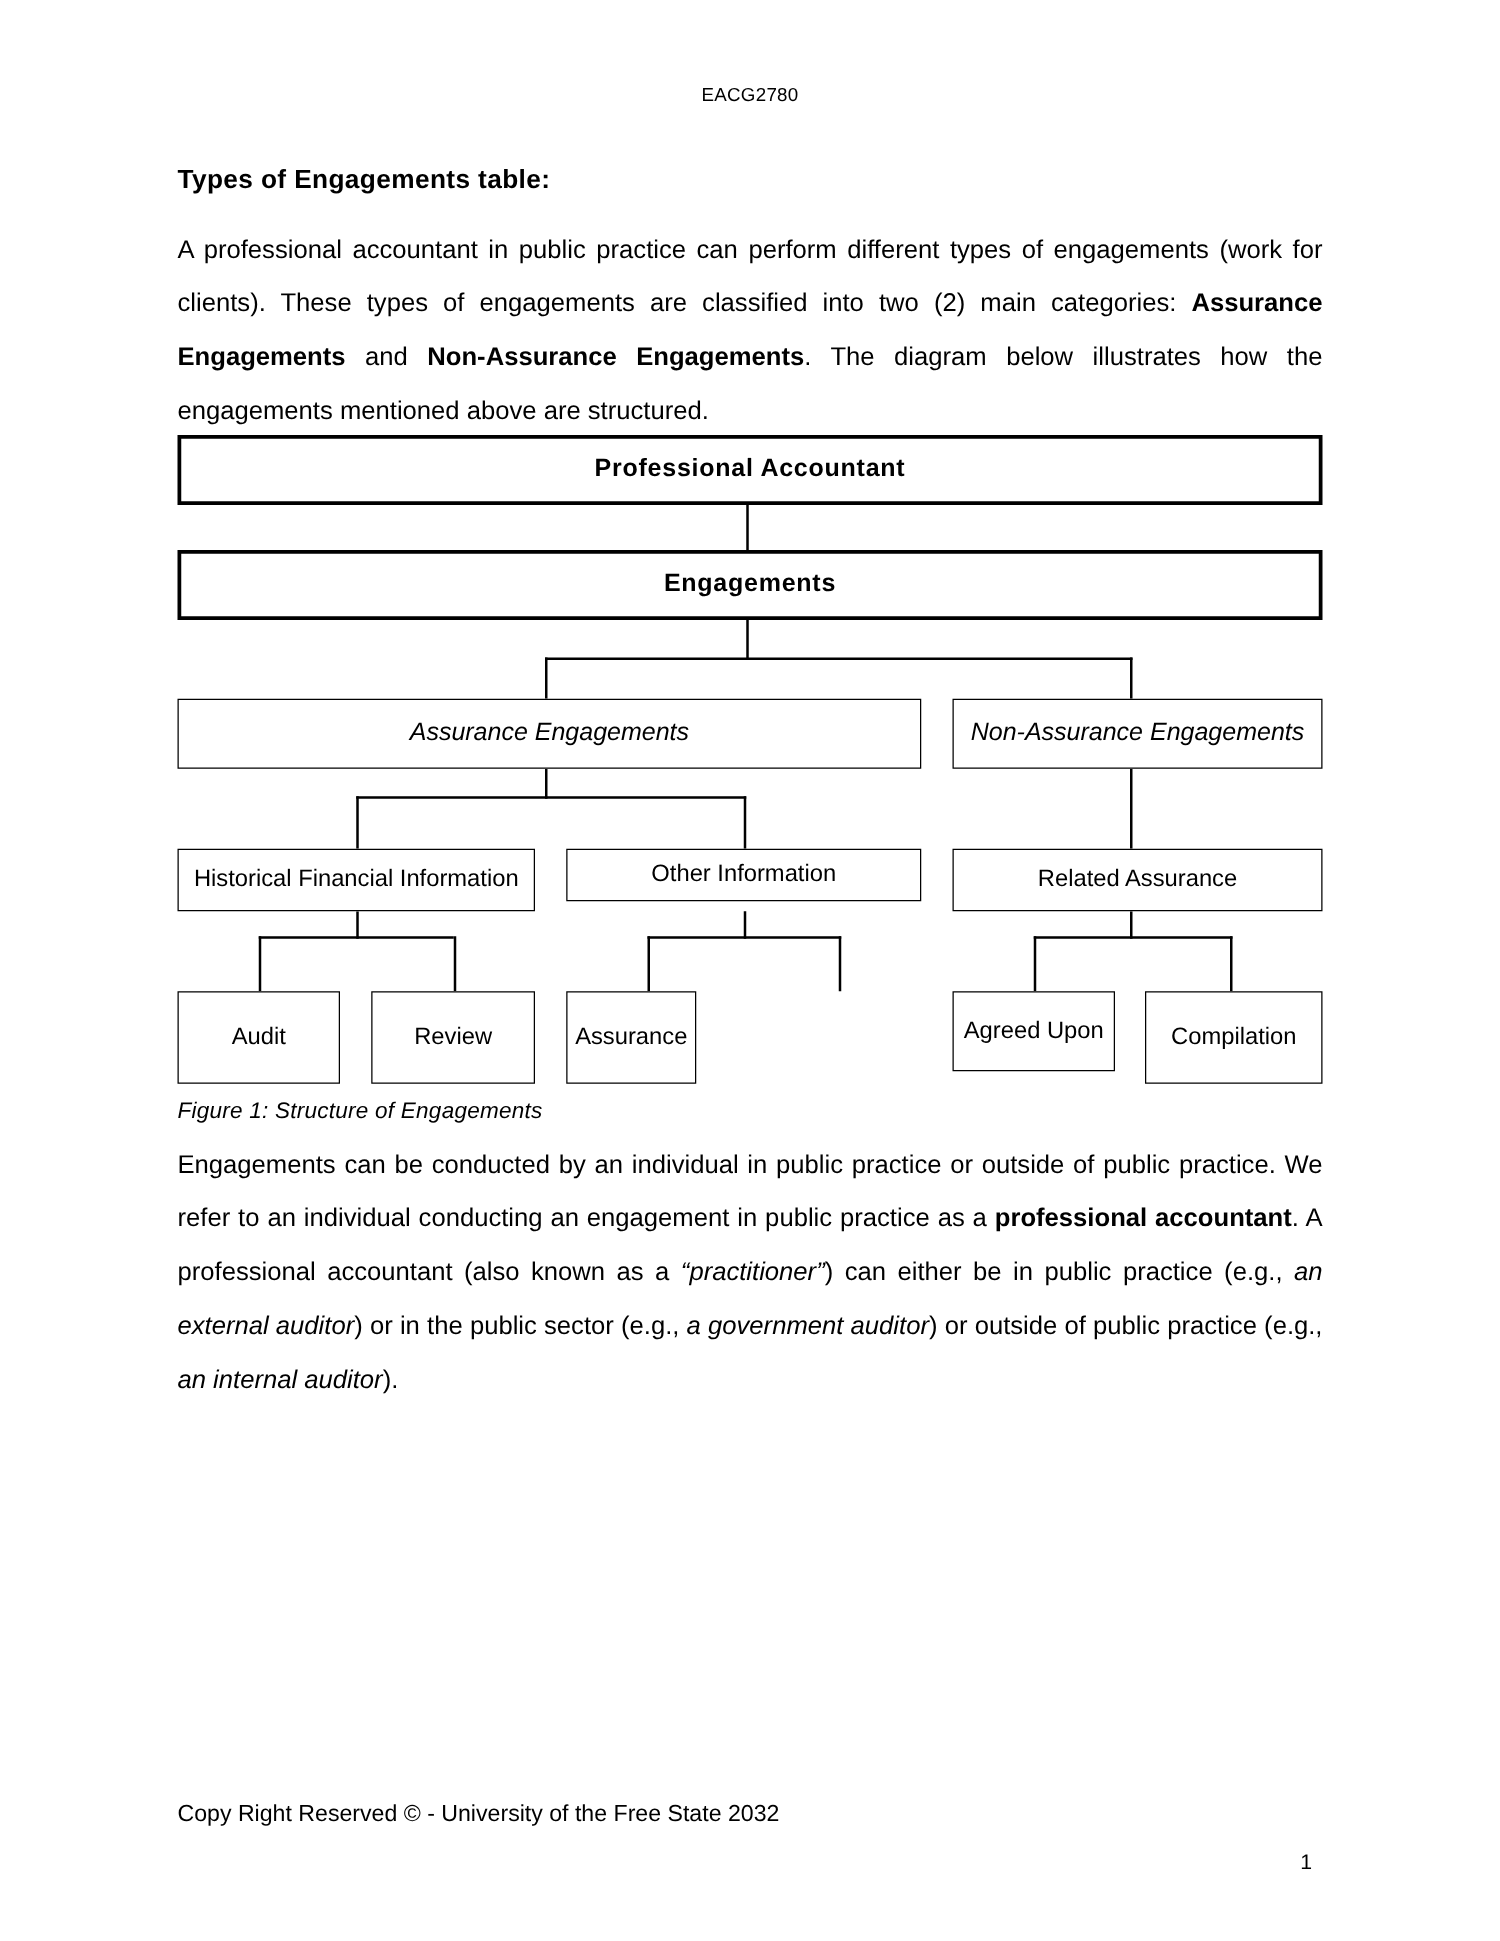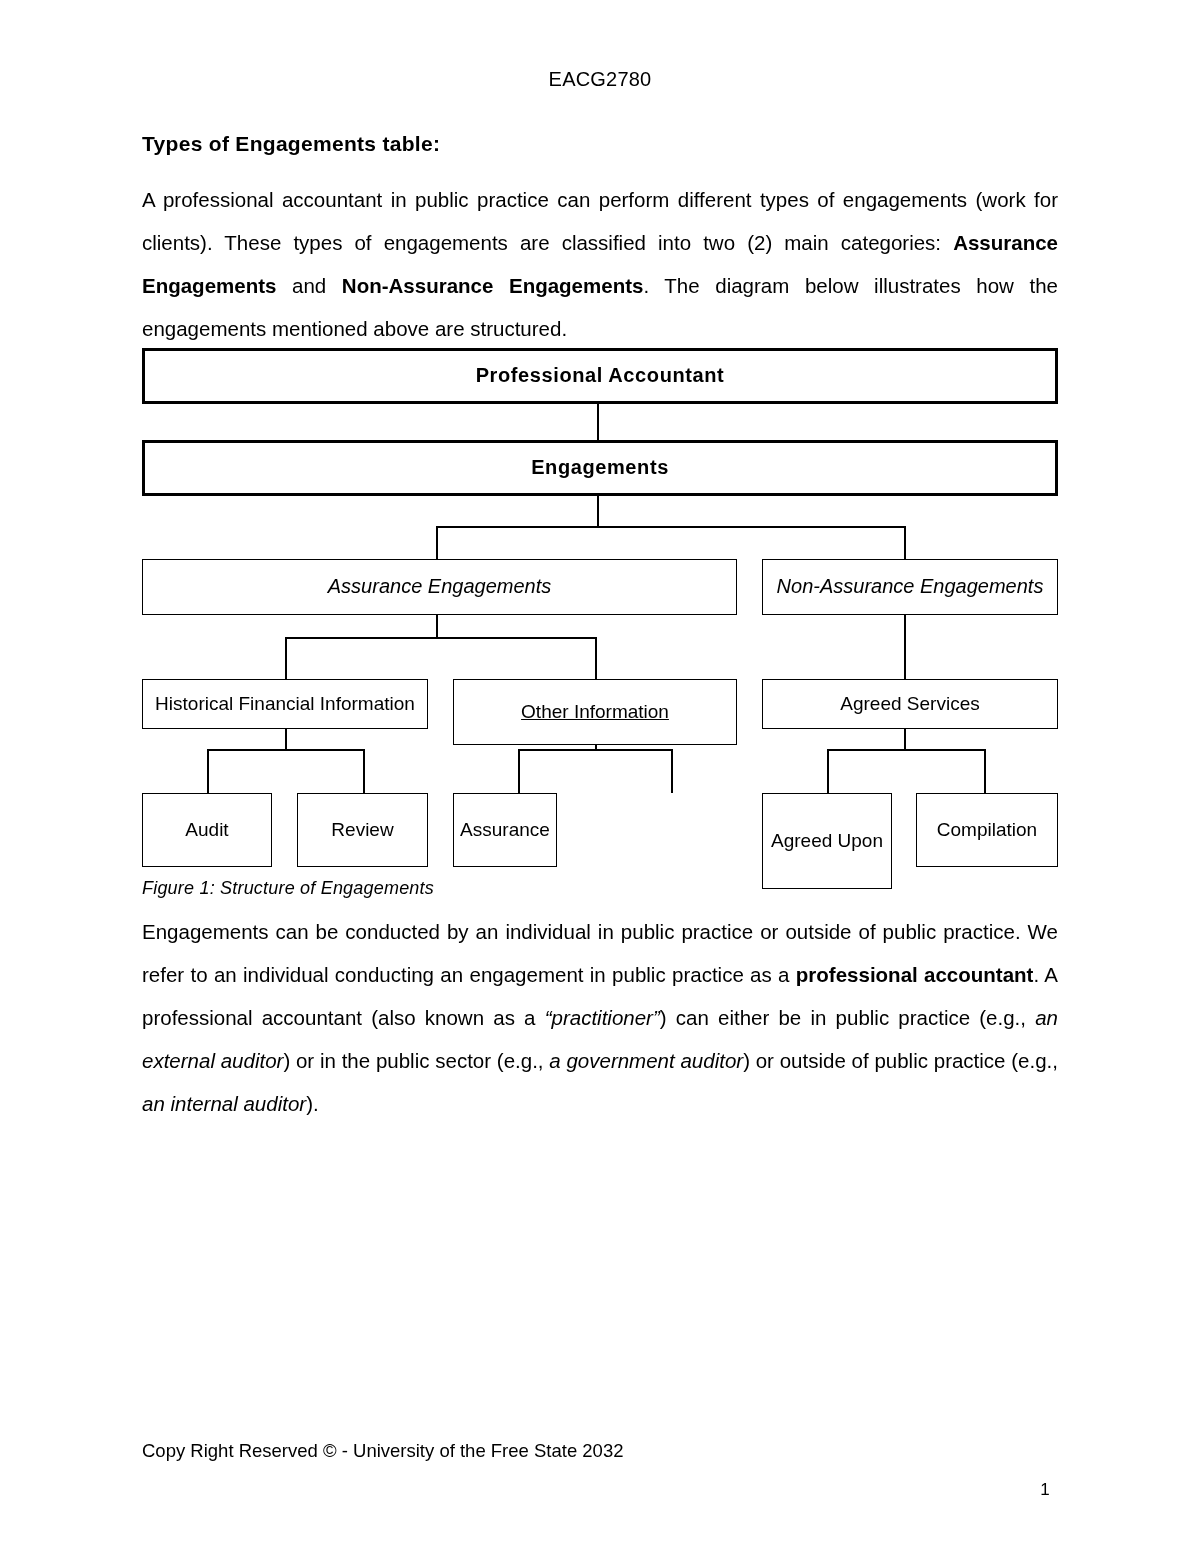--- a/index.html
+++ b/index.html
@@ -16,21 +16,21 @@
     overflow: hidden;
   }
 
   
   .running-header {
     position: absolute;
     top: 68px;
     left: 0;
     width: 1200px;
     text-align: center;
-    font-size: 20px;
+    font-size: 15px;
     letter-spacing: 0.2px;
   }
 
   
   .page-body {
     position: absolute;
     left: 142px;
     top: 132px;
     width: 916px;
   }
@@ -183,25 +183,25 @@
     <div class="edge v" style="left:294px; top:267px; height:24px;"></div>
     <div class="edge h" style="left:143px; top:289px; width:312px;"></div>
     <div class="edge v" style="left:143px; top:289px; height:42px;"></div>
     <div class="edge v" style="left:453px; top:289px; height:42px;"></div>
 
     <div class="edge v" style="left:762px; top:267px; height:64px;"></div>
 
     <div class="node" style="left:0px; top:331px; width:286px; height:50px; font-size:19px;">
       <span class="label">Historical Financial Information</span>
     </div>
-    <div class="node" style="left:311px; top:331px; width:284px; height:66px; font-size:19px;text-decoration:underline;">
+    <div class="node" style="left:311px; top:331px; width:284px; height:42px; font-size:19px;">
       <span class="label">Other Information</span>
     </div>
     <div class="node" style="left:620px; top:331px; width:296px; height:50px; font-size:19px;">
-      <span class="label">Agreed Services</span>
+      <span class="label">Related Assurance</span>
     </div>
 
     <div class="edge v" style="left:143px; top:381px; height:22px;"></div>
     <div class="edge h" style="left:65px; top:401px; width:156px;"></div>
     <div class="edge v" style="left:65px; top:401px; height:44px;"></div>
     <div class="edge v" style="left:221px; top:401px; height:44px;"></div>
 
     <div class="edge v" style="left:453px; top:381px; height:22px;"></div>
     <div class="edge h" style="left:376px; top:401px; width:155px;"></div>
     <div class="edge v" style="left:376px; top:401px; height:44px;"></div>
@@ -214,21 +214,21 @@
 
     <div class="node" style="left:0px; top:445px; width:130px; height:74px; font-size:19px;">
       <span class="label">Audit</span>
     </div>
     <div class="node" style="left:155px; top:445px; width:131px; height:74px; font-size:19px;">
       <span class="label">Review</span>
     </div>
     <div class="node" style="left:311px; top:445px; width:104px; height:74px; font-size:19px;">
       <span class="label">Assurance</span>
     </div>
-    <div class="node" style="left:620px; top:445px; width:130px; height:96px; font-size:19px;">
+    <div class="node" style="left:620px; top:445px; width:130px; height:64px; font-size:19px;">
       <span class="label">Agreed Upon</span>
     </div>
     <div class="node" style="left:774px; top:445px; width:142px; height:74px; font-size:19px;text-align:right;">
       <span class="label">Compilation</span>
     </div>
 
   </div>
 </div>
 
 <div class="figure-caption">Figure 1: Structure of Engagements</div>

